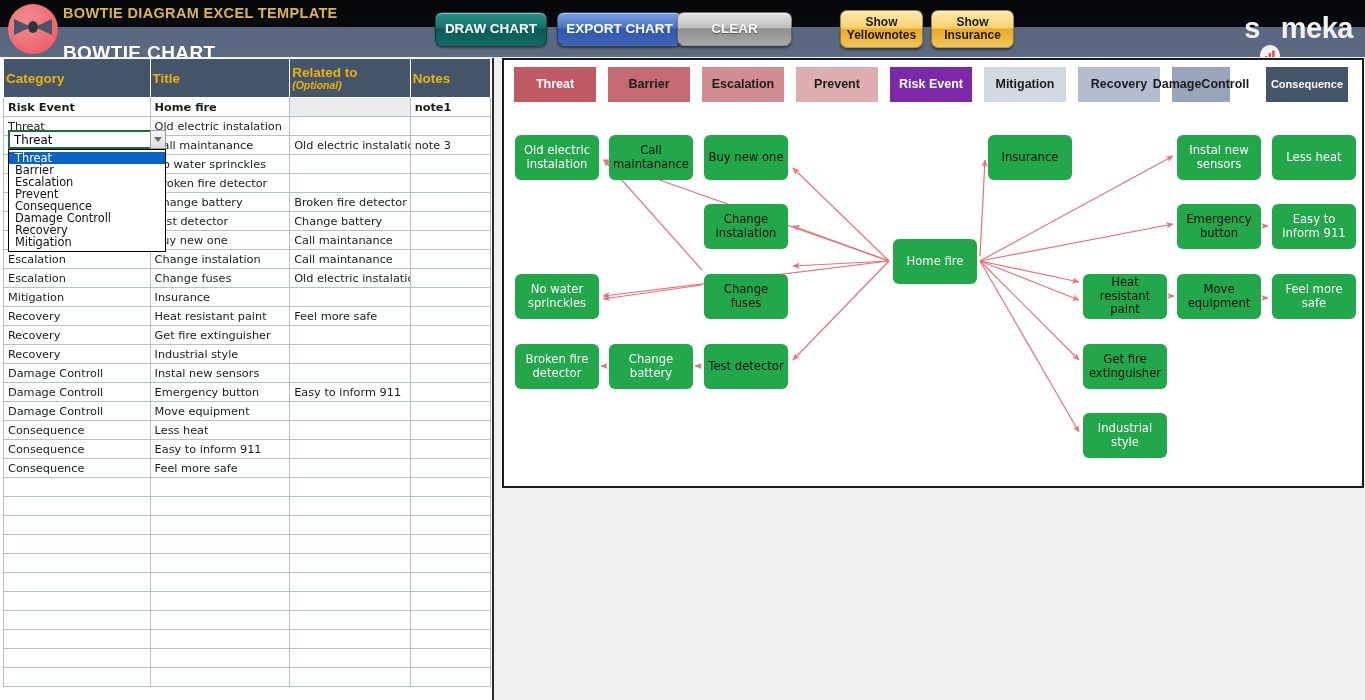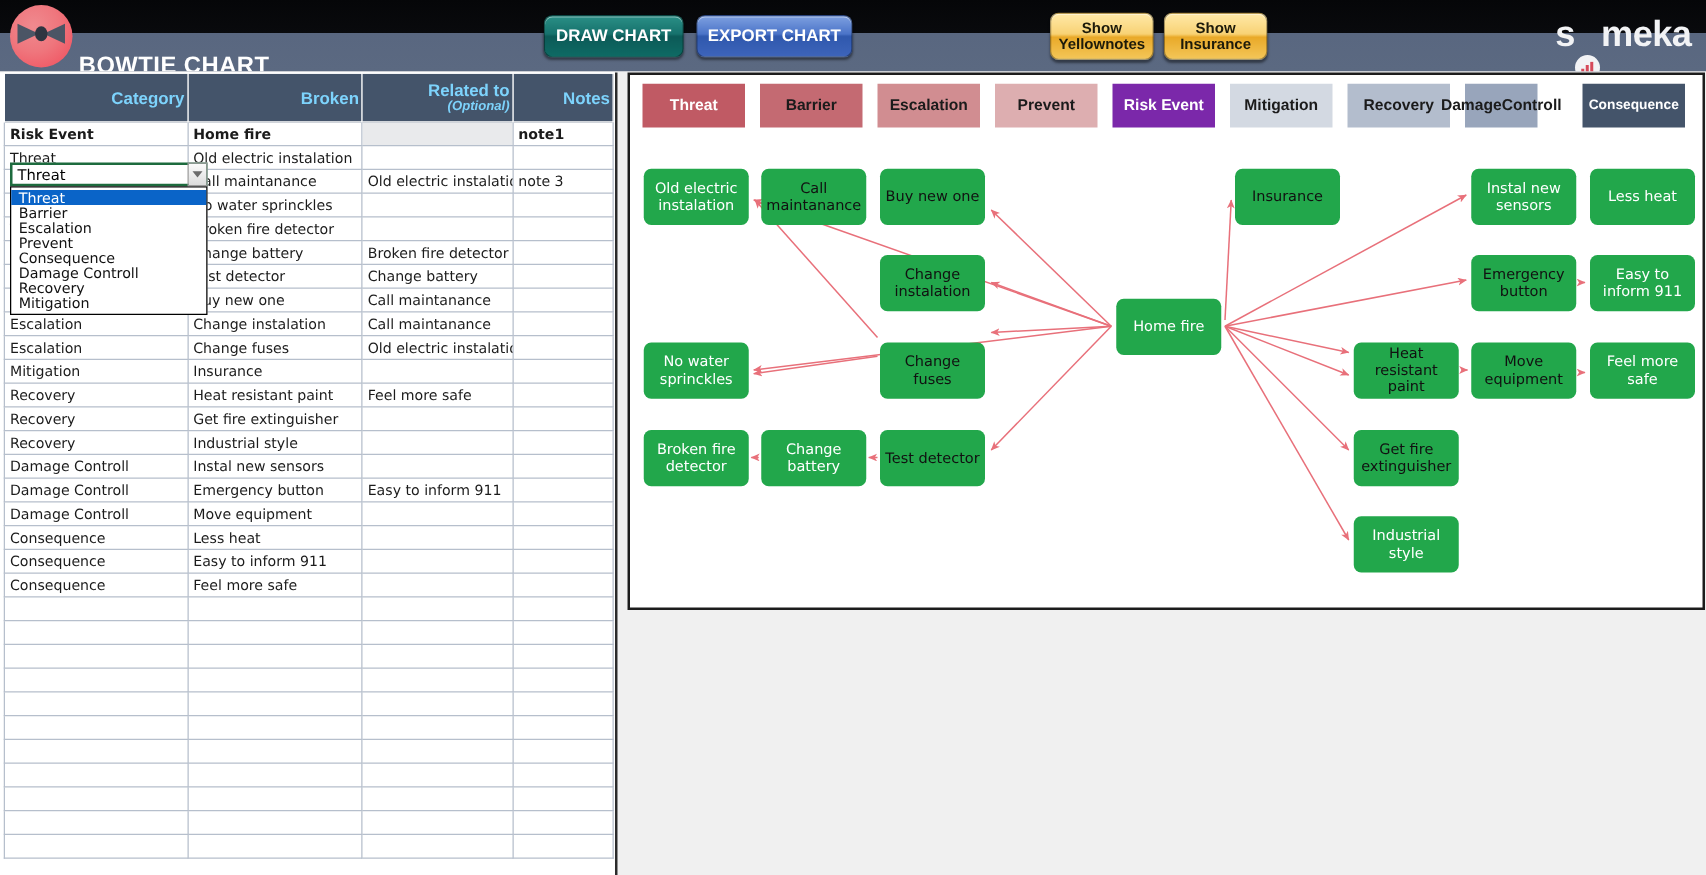--- a/index.html
+++ b/index.html
@@ -65,22 +65,22 @@
     position:absolute; left:0px; top:58px; width:494px; height:642px;
     background:#ffffff; border-right:2px solid #2b2b2b;
   }
   table.grid { border-collapse:collapse; width:488px; margin-left:3px; table-layout:fixed; }
   table.grid col.c1 { width:146px; }
   table.grid col.c2 { width:139px; }
   table.grid col.c3 { width:120px; }
   table.grid col.c4 { width:80px; }
 
   thead th {
-    background:#44546a; color:#7dd3fc; font-size:13.5px; font-weight:bold;
-    height:39px; border:1px solid #ffffff; text-align:right; padding:0 2px;
+    background:#44546a; color:#eab308; font-size:13.5px; font-weight:bold;
+    height:39px; border:1px solid #ffffff; text-align:left; padding:0 2px;
   }
   thead th .opt { display:block; font-size:10.5px; font-style:italic; font-weight:bold; margin-top:-1px; }
 
   tbody td {
     height:19px; font-size:11.3px; color:#1b1b1b;
     border:1px solid #b6bfcc; padding:0 0 0 4px;
     white-space:nowrap; overflow:hidden; background:#ffffff;
     font-family:"DejaVu Sans","Liberation Sans",sans-serif;
   }
   tbody tr.risk td { font-weight:bold; }
@@ -140,24 +140,26 @@
 
 <div id="app">
 
   <div class="header">
     <div class="logo-circle"></div>
     <svg class="logo-bowtie" viewBox="0 0 42 22">
       <path d="M2 3 L17 10 L17 12 L2 19 Z" fill="#4b5565"></path>
       <path d="M40 3 L25 10 L25 12 L40 19 Z" fill="#4b5565"></path>
       <ellipse cx="21" cy="11" rx="5" ry="6" fill="#2e3541"></ellipse>
     </svg>
+    <div class="title-sub">BOWTIE DIAGRAM EXCEL TEMPLATE</div>
     <div class="title-main">BOWTIE CHART</div>
 
     <div class="btn3d btn-draw">DRAW CHART</div>
     <div class="btn3d btn-export">EXPORT CHART</div>
+    <div class="btn3d btn-clear">CLEAR</div>
 
     <div class="btn3d btn-yn" style="background:linear-gradient(180deg,#ffe9a8 0%,#f8d275 45%,#e9a928 52%,#f4c658 100%);color:#1d1a0a;text-shadow:none;font-size:12px;">
       <span style="display:block">
         <span>Show</span><br>
         <span>Yellownotes</span>
       </span>
     </div>
     <div class="btn3d btn-ss" style="background:linear-gradient(180deg,#ffe9a8 0%,#f8d275 45%,#e9a928 52%,#f4c658 100%);color:#1d1a0a;text-shadow:none;font-size:12px;">
       <span style="display:block">
         <span>Show</span><br>
@@ -183,21 +185,21 @@
     <table class="grid">
       <colgroup>
           <col class="c1">
           <col class="c2">
           <col class="c3">
           <col class="c4">
         </colgroup>
       <thead>
         <tr>
           <th>Category</th>
-          <th>Broken</th>
+          <th>Title</th>
           <th>
             <span>Related to</span>
             <span class="opt">(Optional)</span>
           </th>
           <th>Notes</th>
         </tr>
       </thead>
       <tbody id="tbody">
           <tr class="risk">
             <td>Risk Event</td>

